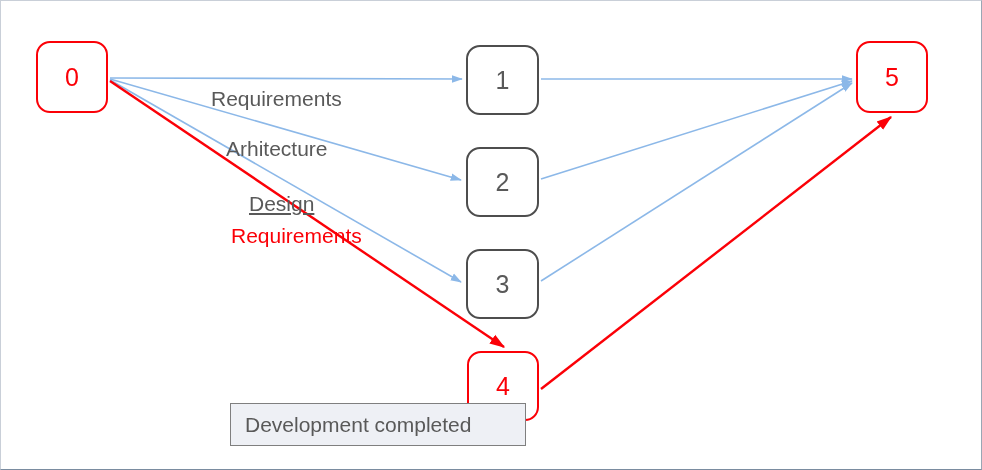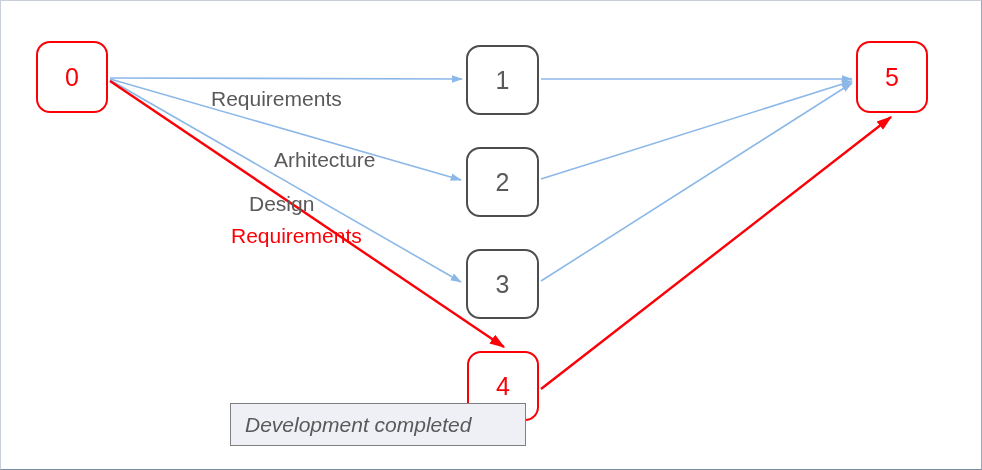--- a/index.html
+++ b/index.html
@@ -61,21 +61,20 @@
     position: absolute;
     box-sizing: border-box;
     background: #eef0f5;
     border: 1px solid #7f7f7f;
     color: #595959;
     font-size: 21px;
     line-height: 1;
     display: flex;
     align-items: center;
     padding: 0 14px;
-    font-style: italic;
   }
 </style>
 </head>
 <body>
 
 <div id="canvas">
 
   <svg id="edge-layer" viewBox="0 0 982 470" xmlns="http://www.w3.org/2000/svg">
     <defs>
       <marker id="arrow-blue" viewBox="0 0 10 10" refX="9.2" refY="5" markerWidth="7" markerHeight="7" orient="auto-start-reverse">
@@ -122,23 +121,23 @@
   <div class="node node-red" style="left:466px; top:350px; width:72px; height:70px;">
     <span>4</span>
   </div>
 
   <div class="node node-red" style="left:855px; top:40px; width:72px; height:72px;">
     <span>5</span>
   </div>
 
   <div class="edge-label" style="left:210px; top:87px;">Requirements</div>
 
-  <div class="edge-label" style="left:225px; top:148px;margin-left:48px;">Arhitecture</div>
+  <div class="edge-label" style="left:225px; top:137px;">Arhitecture</div>
 
-  <div class="edge-label" style="left:248px; top:192px;">Design</div>
+  <div class="edge-label" style="left:248px; top:192px;text-decoration:underline;">Design</div>
 
   <div class="edge-label red" style="left:230px; top:224px;">Requirements</div>
 
   <div id="tooltip" style="left:229px; top:402px; width:296px; height:43px;">
     <span>Development completed</span>
   </div>
 
 </div>
 
 </body></html>

